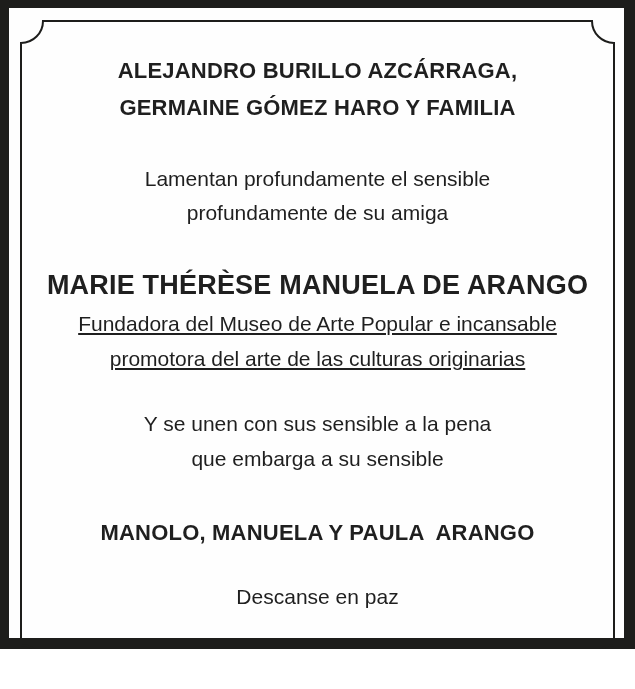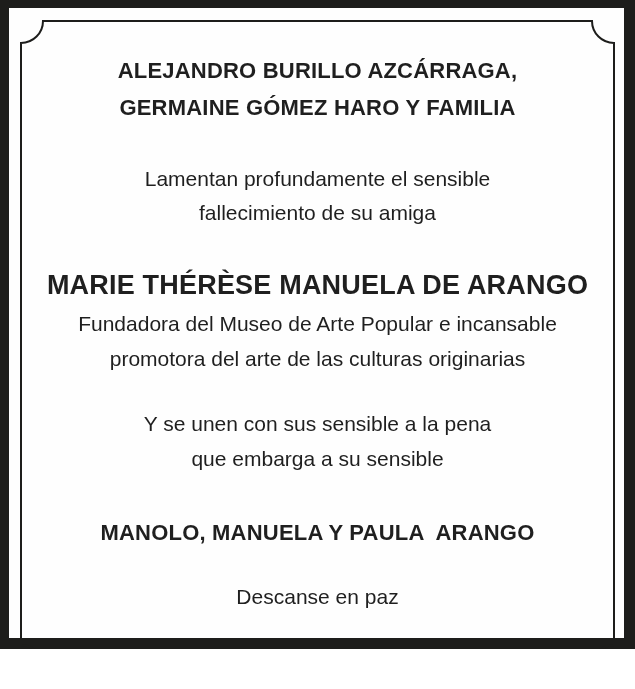--- a/index.html
+++ b/index.html
@@ -53,20 +53,21 @@
     top:268px;
     font-size:27px;
     font-weight:bold;
     line-height:34px;
     letter-spacing:0.2px;
   }
   .tribute{
     top:306px;
     font-size:21px;
     line-height:35px;
+    text-decoration:underline;
   }
   .condolence{
     top:406px;
     font-size:21px;
     line-height:35px;
   }
   .family{
     top:519px;
     font-size:22px;
     font-weight:bold;
@@ -91,21 +92,21 @@
     <path d="M 43 21 H 592 A 22 22 0 0 0 614 43 V 645 A 22 22 0 0 0 592 667 H 43 A 22 22 0 0 0 21 645 V 43 A 22 22 0 0 0 43 21 Z" fill="none" stroke="#1d1d1b" stroke-width="2"></path>
   </svg>
 
   <div class="line-block senders">
     <div>ALEJANDRO BURILLO AZCÁRRAGA,</div>
     <div>GERMAINE GÓMEZ HARO Y FAMILIA</div>
   </div>
 
   <div class="line-block intro">
     <div>Lamentan profundamente el sensible</div>
-    <div>fallecimiento de su amiga</div>
+    <div>profundamente de su amiga</div>
   </div>
 
   <div class="line-block deceased-name">MARIE THÉRÈSE MANUELA DE ARANGO</div>
 
   <div class="line-block tribute">
     <div>Fundadora del Museo de Arte Popular e incansable</div>
     <div>promotora del arte de las culturas originarias</div>
   </div>
 
   <div class="line-block condolence">

